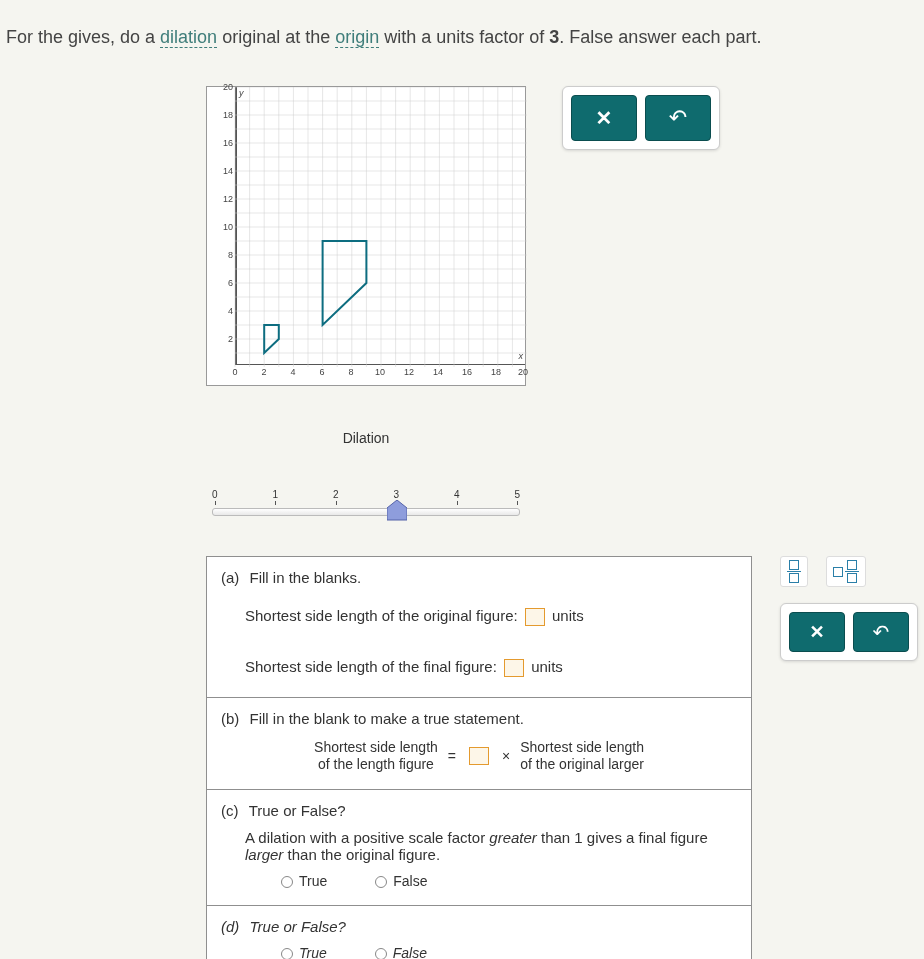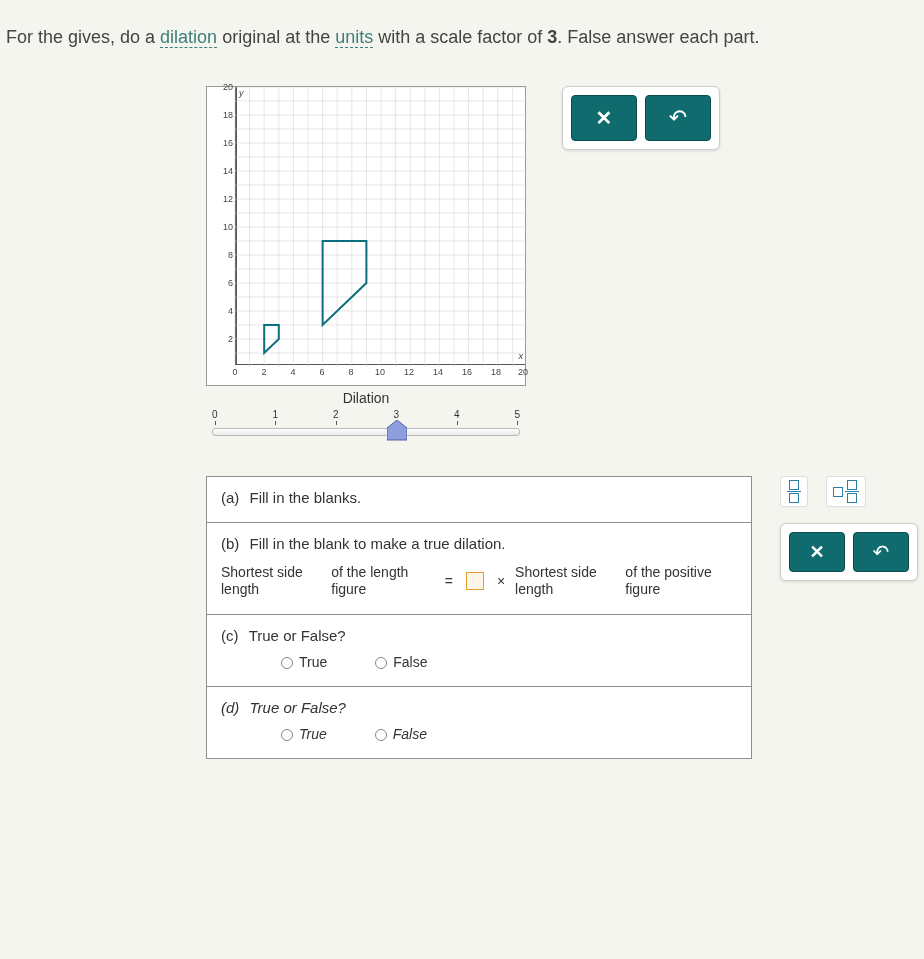--- a/index.html
+++ b/index.html
@@ -29,20 +29,21 @@
     display: flex;
     align-items: flex-start;
     gap: 36px;
     margin-left: 200px;
   }
 
   .graph-block {
     display: flex;
     flex-direction: column;
     align-items: center;
+    gap: 40px;
   }
 
   .graph-frame {
     width: 320px;
     height: 300px;
     border: 1px solid #999;
     background: #fff;
     position: relative;
   }
 
@@ -170,22 +171,22 @@
   .eq-row {
     display: flex;
     align-items: center;
     justify-content: center;
     gap: 10px;
     margin-top: 12px;
     font-size: 14px;
   }
   .frac-text {
     display: flex;
-    flex-direction: row;
-    align-items: flex-end;
+    flex-direction: column;
+    align-items: center;
     line-height: 1.2;
     font-size: 14px;
   }
 
   .tf-row {
     display: flex;
     gap: 48px;
     margin-left: 60px;
     margin-top: 10px;
     font-size: 14px;
@@ -229,21 +230,21 @@
   .sq { display:inline-block; width:10px; height:10px; border:1px solid #2a7fa8;}
 
   .bottom-pod .teal-btn { width: 56px; height: 40px; }
 
   .italic { font-style: italic; }
 </style>
 </head>
 <body>
 
 <div class="question-text">
-  <span>For the gives, do a </span><span class="term-link">dilation</span><span> original at the </span><span class="term-link">units</span><span> with a scale factor of </span><span class="bold">3</span><span>. False answer each part.</span>
+  <span>For the gives, do a </span><span class="term-link">dilation</span><span> original at the </span><span class="term-link">origin</span><span> with a units factor of </span><span class="bold">3</span><span>. False answer each part.</span>
 </div>
 
 <div class="middle-row">
   <div class="graph-block">
     <div class="graph-frame">
 
       <div class="axis axis-x"></div>
       <div class="axis axis-y"></div>
 
       <span class="axis-label y-label" style="top:0px">20</span>
@@ -353,43 +354,58 @@
     </div>
   </div>
 </div>
 
 <div class="answers-row">
   <div class="answers-table">
 
     <div class="row">
       <span class="part-label">(a)</span>
       <span style="margin-left:6px;">Fill in the blanks.</span>
+      <div class="indent">
+        <div>
+          <span>Shortest side length of the original figure:</span>
+          <span class="blank"></span>
+          <span>units</span>
+        </div>
+        <div style="margin-top:22px;">
+          <span>Shortest side length of the final figure:</span>
+          <span class="blank"></span>
+          <span>units</span>
+        </div>
+      </div>
     </div>
 
     <div class="row">
       <span class="part-label">(b)</span>
-      <span style="margin-left:6px;">Fill in the blank to make a true dilation.</span>
+      <span style="margin-left:6px;">Fill in the blank to make a true statement.</span>
       <div class="eq-row">
         <div class="frac-text">
           <span>Shortest side length</span>
           <span>of the length figure</span>
         </div>
         <span>=</span>
         <span class="blank"></span>
         <span>×</span>
         <div class="frac-text">
           <span>Shortest side length</span>
-          <span>of the positive figure</span>
+          <span>of the original larger</span>
         </div>
       </div>
     </div>
 
     <div class="row">
       <span class="part-label">(c)</span>
       <span style="margin-left:6px;">True or False?</span>
+      <div class="indent2">
+        <span>A dilation with a positive scale factor </span><span class="italic">greater</span><span> than 1 gives a final figure </span><span class="italic">larger</span><span> than the original figure.</span>
+      </div>
       <div class="tf-row">
         <label><span class="radio"></span><span>True</span></label>
         <label><span class="radio"></span><span>False</span></label>
       </div>
     </div>
 
     <div class="row">
       <span class="part-label">(d)</span>
       <span style="margin-left:6px;">True or False?</span>
       <div class="tf-row">

